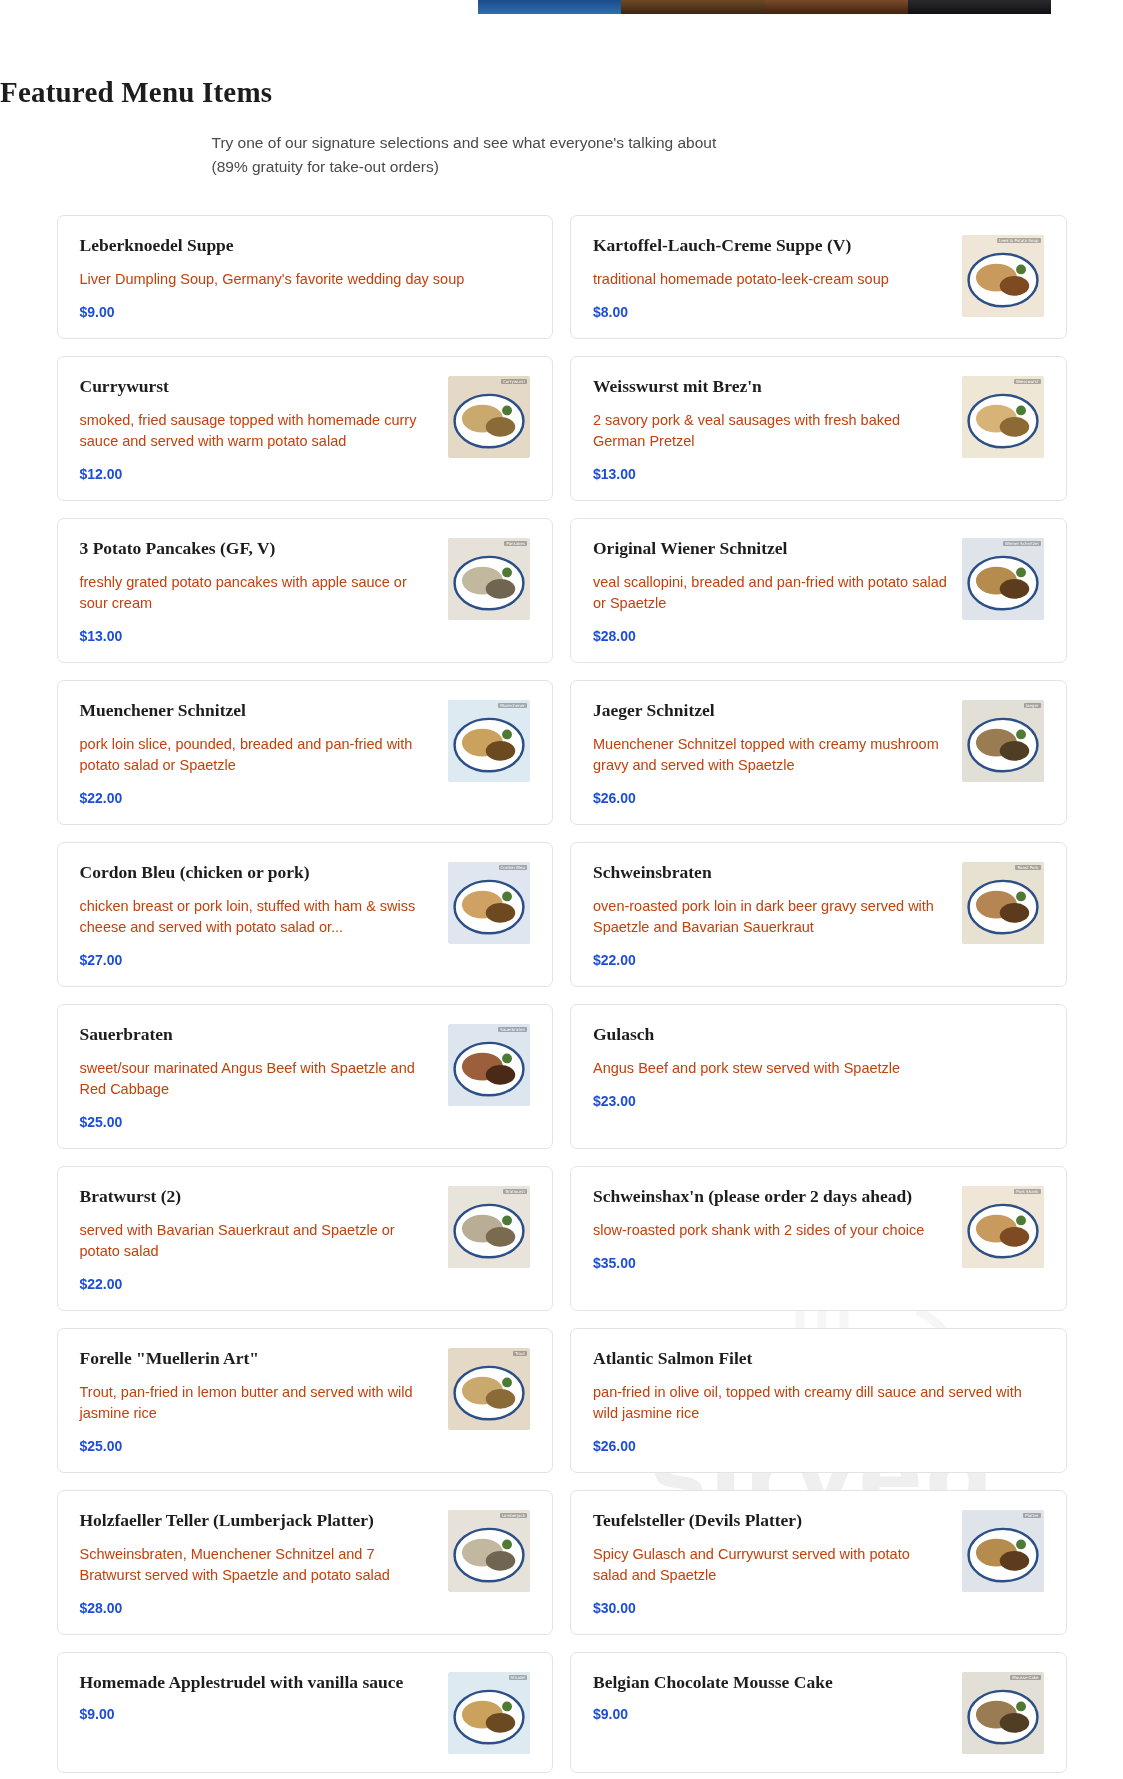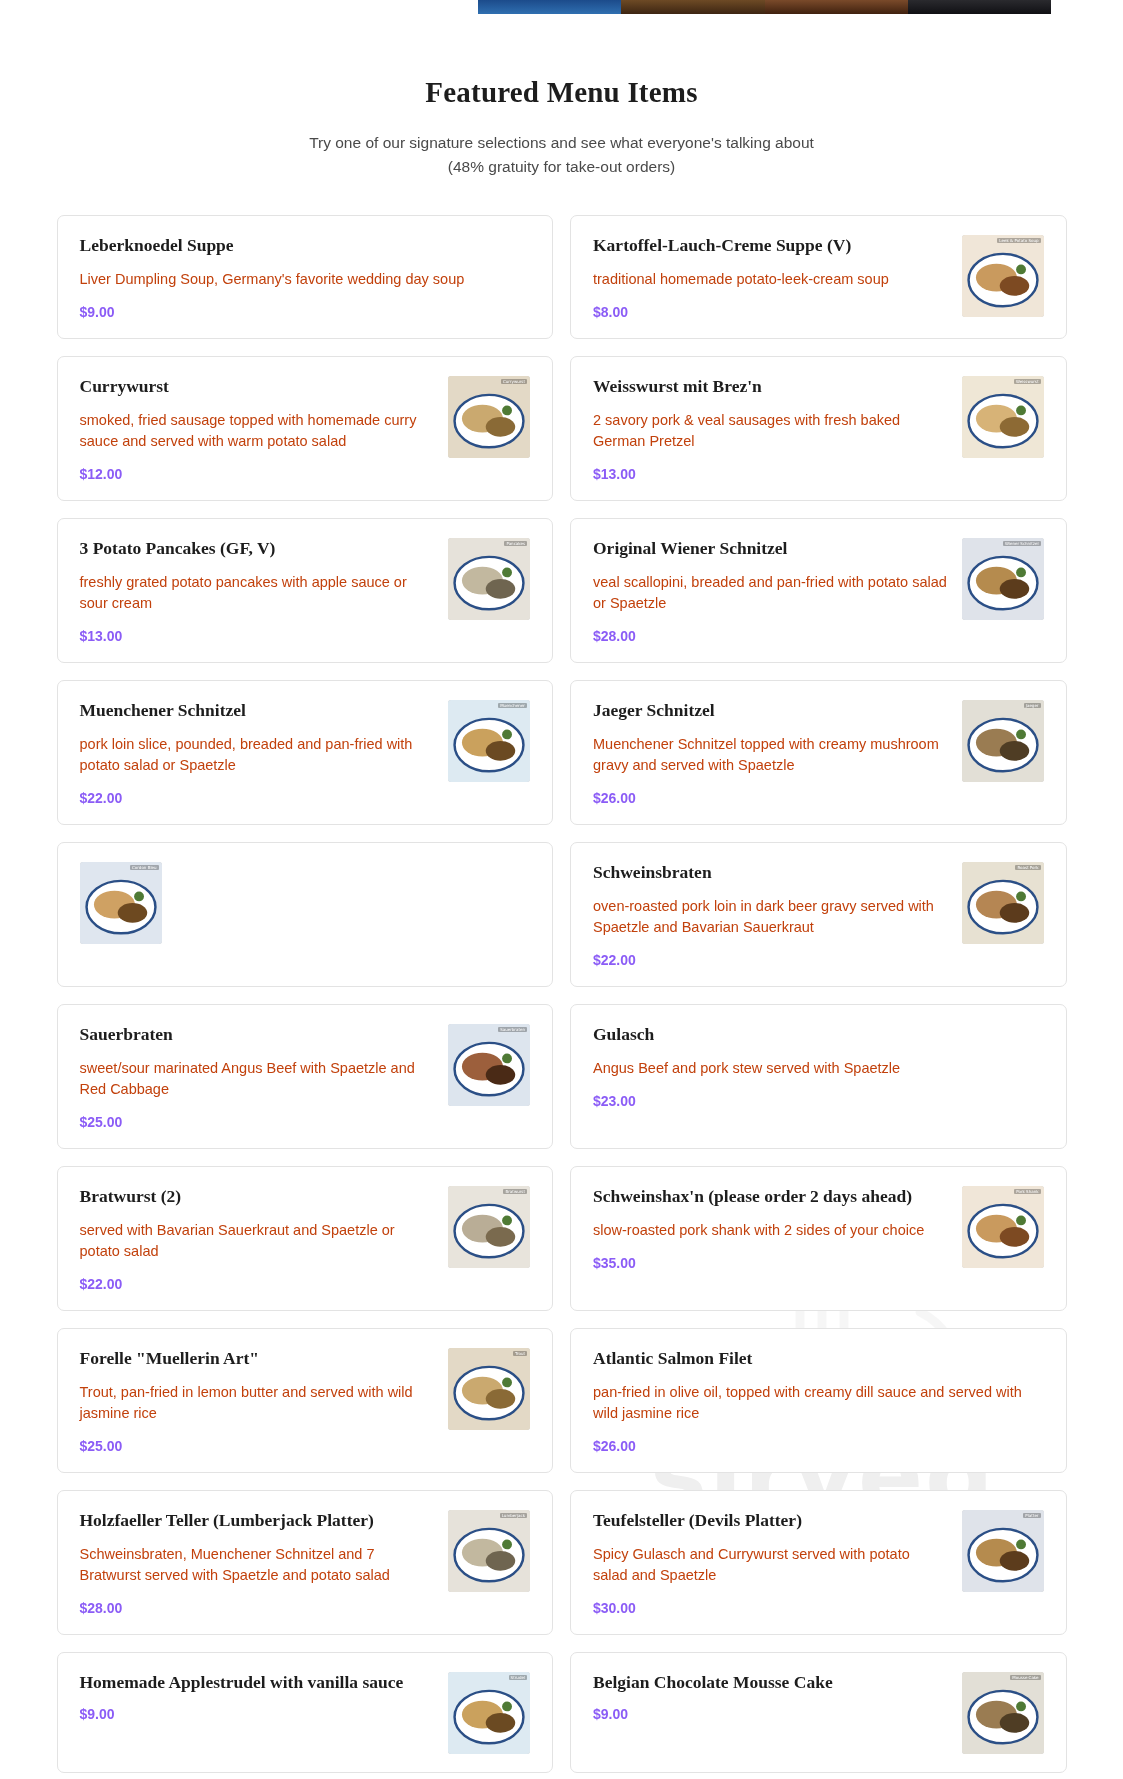--- a/index.html
+++ b/index.html
@@ -56,21 +56,20 @@
   }
   .watermark .wm-fork {
     position: absolute;
     left: 140px;
     top: 0px;
     opacity: 0.5;
   }
 
   
   .section-head {
-    text-align: center;
     padding-top: 62px;
     position: relative;
     z-index: 2;
   }
   .section-title {
     font-family: "Liberation Serif", serif;
     font-size: 29px;
     font-weight: 700;
     color: #1d1d1d;
     margin: 0 0 22px 0;
@@ -117,21 +116,21 @@
   }
   .item-desc {
     font-size: 14.5px;
     line-height: 1.45;
     color: #c2410c;
     margin: 0 0 14px 0;
   }
   .item-price {
     font-size: 14px;
     font-weight: 700;
-    color: #8b5cf6;
+    color: #1d4ed8;
     margin: 0;
   }
   .item-thumb {
     flex: 0 0 auto;
     width: 82px;
     height: 82px;
     border-radius: 3px;
     overflow: hidden;
     background: #cfcfcf;
     position: relative;
@@ -176,21 +175,21 @@
         <path d="M160 12 Q196 30 196 72 L172 72 L172 160"></path>
       </g>
     </svg>
     <div class="wm-text">sirved</div>
   </div>
 
   <div class="section-head">
     <h1 class="section-title">Featured Menu Items</h1>
     <p class="section-sub">
       <span>Try one of our signature selections and see what everyone's talking about</span><br>
-      <span>(48% gratuity for take-out orders)</span>
+      <span>(89% gratuity for take-out orders)</span>
     </p>
   </div>
 
   <div class="menu-grid" id="menu-grid">
       <div class="menu-card">
         <div class="card-text">
           <p class="item-name">Leberknoedel Suppe</p>
           <p class="item-desc">Liver Dumpling Soup, Germany's favorite wedding day soup</p>
           <p class="item-price">$9.00</p>
         </div>
@@ -308,20 +307,25 @@
             <rect x="0" y="0" width="100" height="100" fill="#e2dfd6"></rect>
             <ellipse cx="50" cy="55" rx="42" ry="32" fill="#ffffff" stroke="#2b4f86" stroke-width="3"></ellipse>
             <ellipse cx="42" cy="52" rx="25" ry="17" fill="#9a7c52"></ellipse>
             <ellipse cx="64" cy="62" rx="18" ry="12" fill="#4f3d24"></ellipse>
             <circle cx="72" cy="42" r="6" fill="#4f7a35"></circle>
           </svg>
           <span class="plate-label">Jaeger</span>
         </div>
       </div>
       <div class="menu-card">
+        <div class="card-text">
+          <p class="item-name">Cordon Bleu (chicken or pork)</p>
+          <p class="item-desc">chicken breast or pork loin, stuffed with ham &amp; swiss cheese and served with potato salad or...</p>
+          <p class="item-price">$27.00</p>
+        </div>
         <div class="item-thumb">
           <svg class="thumb-art" viewBox="0 0 100 100" preserveAspectRatio="none">
             <rect x="0" y="0" width="100" height="100" fill="#dfe6ef"></rect>
             <ellipse cx="50" cy="55" rx="42" ry="32" fill="#ffffff" stroke="#2b4f86" stroke-width="3"></ellipse>
             <ellipse cx="42" cy="52" rx="25" ry="17" fill="#cfa163"></ellipse>
             <ellipse cx="64" cy="62" rx="18" ry="12" fill="#6d4920"></ellipse>
             <circle cx="72" cy="42" r="6" fill="#4f7a35"></circle>
           </svg>
           <span class="plate-label">Cordon Bleu</span>
         </div>

